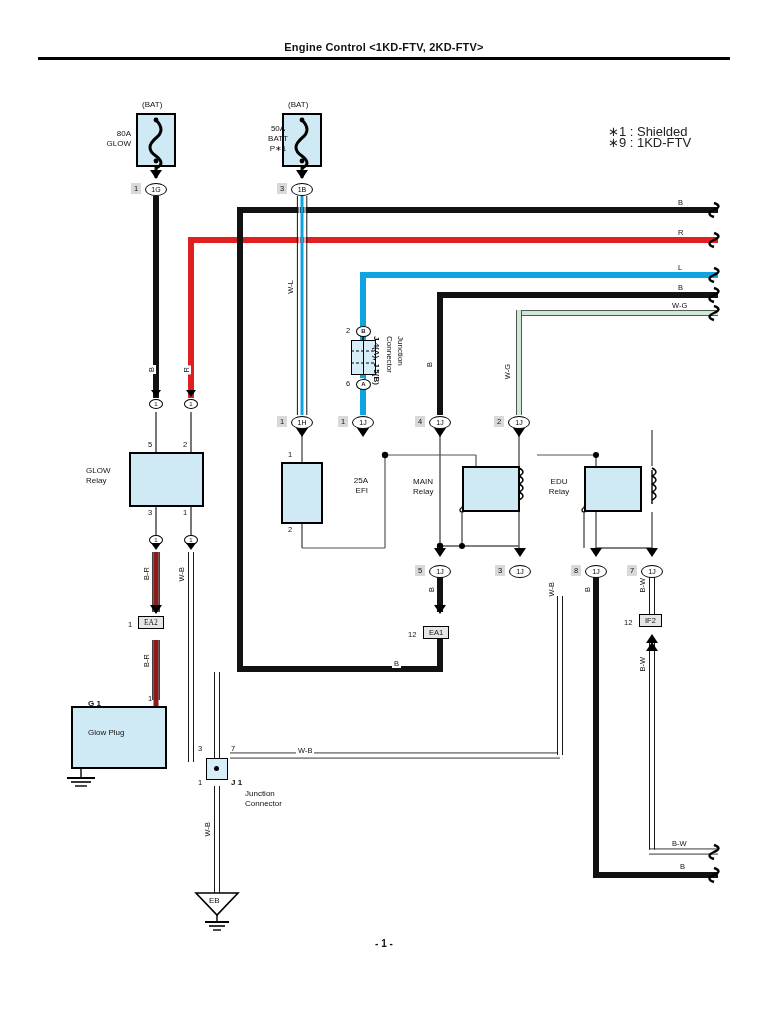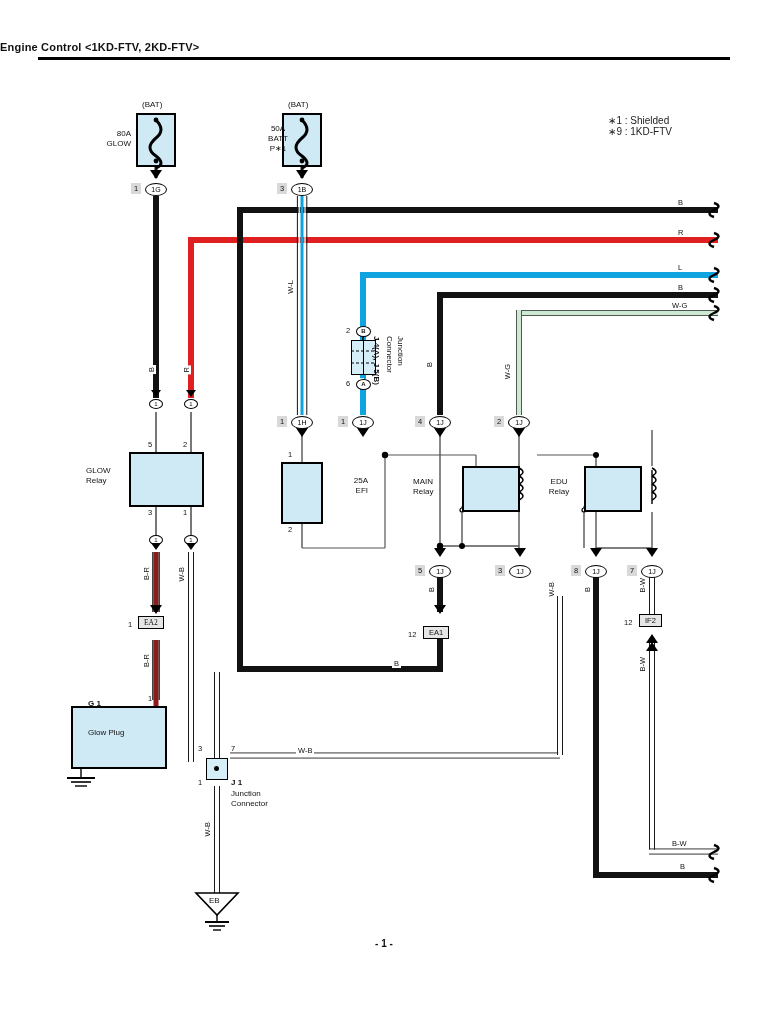--- a/index.html
+++ b/index.html
@@ -1,23 +1,23 @@
 <!DOCTYPE html>
 <html><head>
 <meta charset="utf-8">
 <style>
   html,body{margin:0;padding:0;background:#ffffff;}
   body{width:768px;height:1024px;font-family:"Liberation Sans",sans-serif;color:#111;}
   #page{position:relative;width:768px;height:1024px;overflow:hidden;background:#fff;}
 
-  .hdr-title{position:absolute;left:0;top:41px;width:768px;text-align:left;
+  .hdr-title{position:absolute;left:0;top:41px;width:768px;text-align:center;
     font-size:11px;font-weight:bold;letter-spacing:.2px;}
   .hdr-rule{position:absolute;left:38px;top:57px;width:692px;height:3px;background:#000;}
 
-  .legend{position:absolute;left:608px;top:115px;font-size:10px;line-height:11px;color:#222;}
+  .legend{position:absolute;left:608px;top:126px;font-size:13px;line-height:11px;color:#222;}
   .legend div{white-space:nowrap;}
 
   .footer{position:absolute;left:0;top:938px;width:768px;text-align:center;font-size:10px;font-weight:bold;}
 
   .wlabel{position:absolute;font-size:7.5px;color:#111;white-space:nowrap;background:#fff;padding:0 2px;}
   .wlabel.vert{writing-mode:vertical-rl;transform:rotate(180deg);padding:2px 0;}
 
   
   .box{position:absolute;box-sizing:border-box;border:2px solid #000;background:#cfe9f5;}
   .boxlabel{position:absolute;font-size:8px;line-height:10px;color:#111;white-space:pre-line;}
@@ -394,20 +394,20 @@
   <div class="boxlabel b" style="left:88px;top:676px;font-weight:bold;margin-top:23px;">G 1</div>
   <div class="boxlabel" style="left:88px;top:688px;margin-top:40px;">Glow Plug</div>
   <div class="pin" style="left:148px;top:694px;">1</div>
 
   <div class="box" style="left:206px;top:758px;width:22px;height:22px;background:#d6eef8;border-width:1.6px;"></div>
   <div class="dot" style="left:214px;top:766px;"></div>
   <div class="pin" style="left:198px;top:744px;">3</div>
   <div class="pin" style="left:198px;top:778px;">1</div>
   <div class="pin" style="left:231px;top:744px;">7</div>
   <div class="boxlabel b" style="left:231px;top:778px;font-weight:bold;">J 1</div>
-  <div class="boxlabel" style="left:231px;top:789px;line-height:10px;">Junction
+  <div class="boxlabel" style="left:245px;top:789px;line-height:10px;">Junction
 Connector</div>
 
   <div class="boxlabel" style="left:209px;top:896px;font-size:8px;">EB</div>
 
   <div class="footer">- 1 -</div>
 
 </div>
 
 </body></html>

